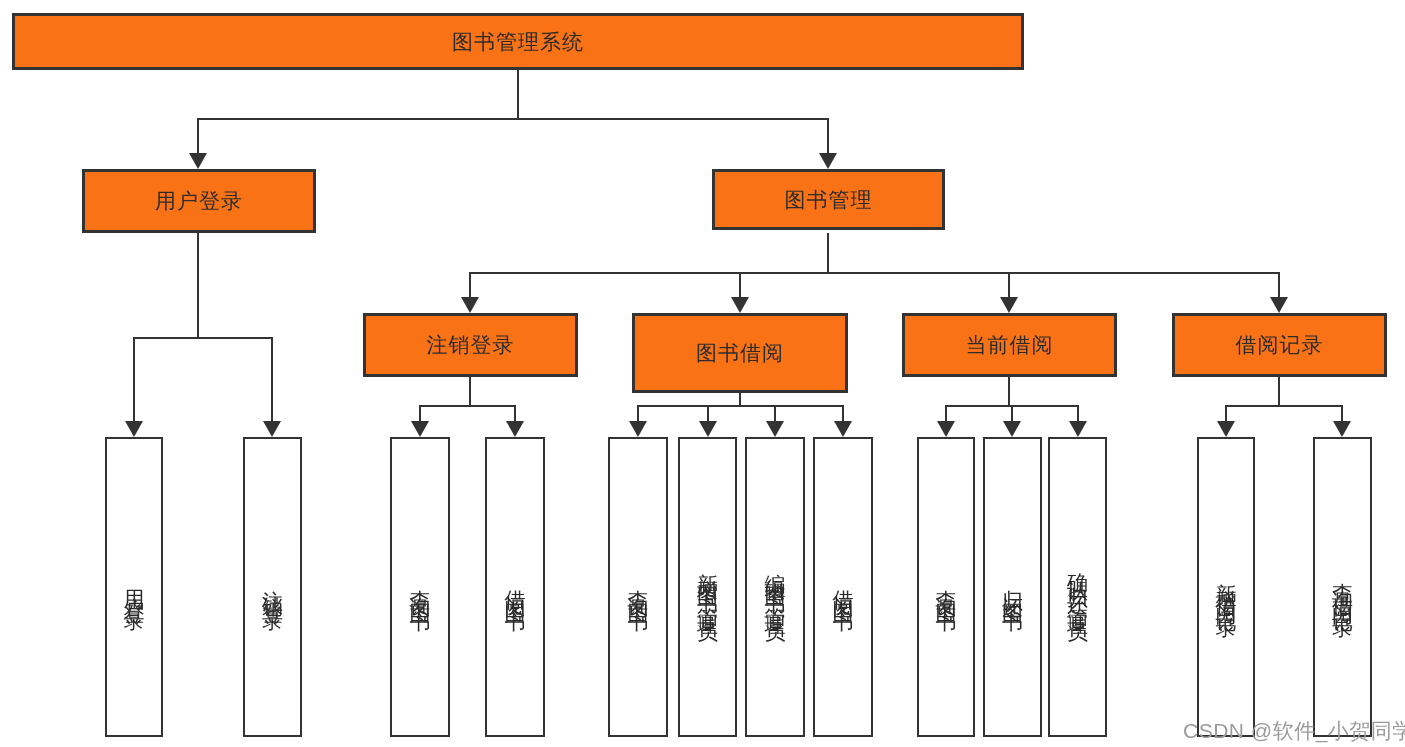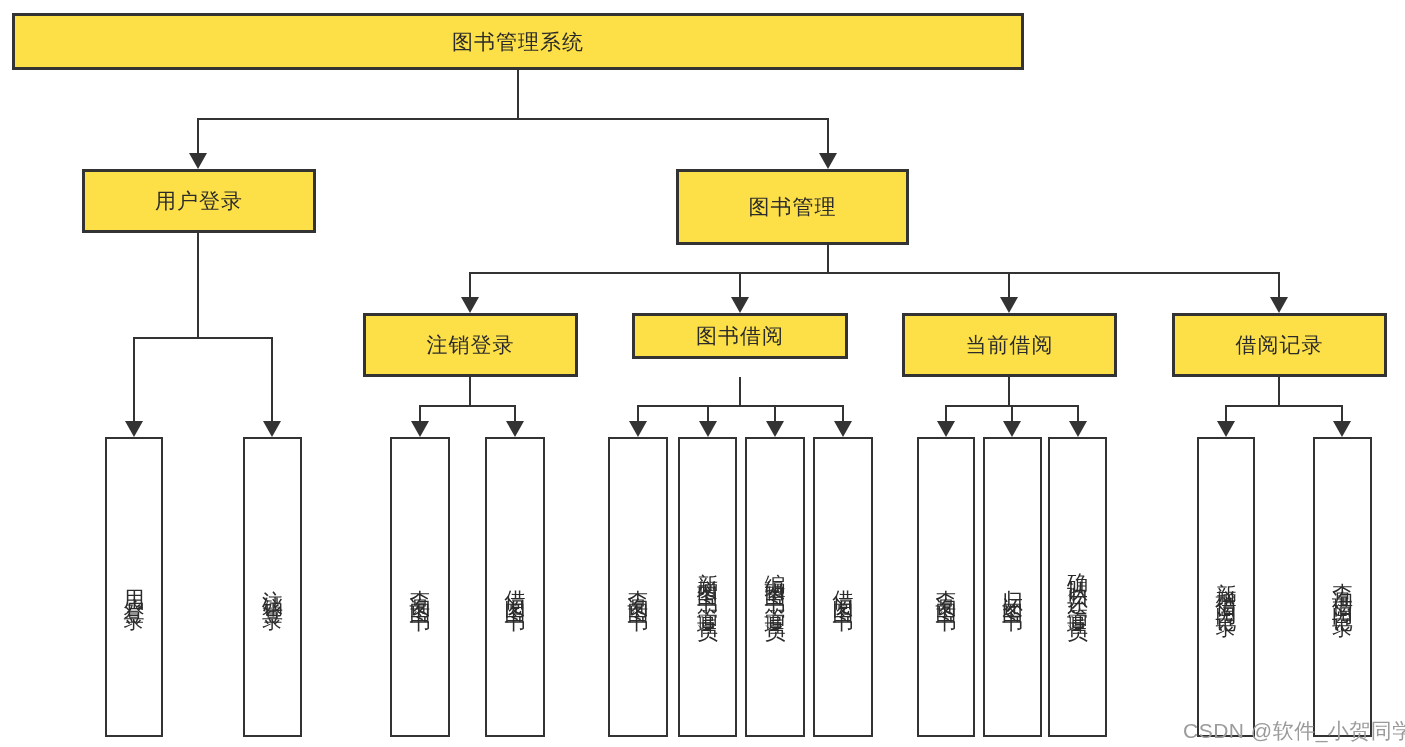--- a/index.html
+++ b/index.html
@@ -1,21 +1,21 @@
 <!DOCTYPE html>
 <html><head>
 <meta charset="utf-8">
 <style>
   html,body { margin:0; padding:0; background:#ffffff; }
   .canvas {
     position:relative; width:1405px; height:747px; background:#ffffff;
     font-family:"Liberation Sans", sans-serif; overflow:hidden; color:#2b2b2b;
   }
   .box {
-    position:absolute; background:#fde047; border:3px solid #333333;
+    position:absolute; background:#f97316; border:3px solid #333333;
     box-sizing:border-box; display:flex; align-items:center; justify-content:center;
     font-size:21px; letter-spacing:1px; z-index:2;
   }
   .vbox {
     position:absolute; background:#ffffff; border:2px solid #333333;
     box-sizing:border-box; top:437px; height:300px;
     writing-mode:vertical-rl; text-orientation:mixed;
     display:flex; align-items:center; justify-content:center;
     font-size:21px; letter-spacing:7px; z-index:2;
   }
@@ -39,42 +39,42 @@
   <div class="box" style="left:12px; top:13px; width:1012px; height:57px;">图书管理系统</div>
 
   <div class="vline" style="left:517px; top:68px; height:52px;"></div>
   <div class="hline" style="left:197px; top:118px; width:632px;"></div>
   <div class="vline" style="left:197px; top:118px; height:38px;"></div>
   <div class="arrowhead" style="left:189px; top:153px;"></div>
   <div class="vline" style="left:827px; top:118px; height:38px;"></div>
   <div class="arrowhead" style="left:819px; top:153px;"></div>
 
   <div class="box" style="left:82px; top:169px; width:234px; height:64px;">用户登录</div>
-  <div class="box" style="left:676px; top:169px; width:233px; height:76px;">图书管理</div>
+  <div class="box" style="left:712px; top:169px; width:233px; height:61px;">图书管理</div>
 
   <div class="vline" style="left:197px; top:233px; height:104px;"></div>
   <div class="hline" style="left:133px; top:337px; width:140px;"></div>
   <div class="vline" style="left:133px; top:337px; height:86px;"></div>
   <div class="arrowhead" style="left:125px; top:421px;"></div>
   <div class="vline" style="left:271px; top:337px; height:86px;"></div>
   <div class="arrowhead" style="left:263px; top:421px;"></div>
 
   <div class="vline" style="left:827px; top:233px; height:41px;"></div>
   <div class="hline" style="left:469px; top:272px; width:811px;"></div>
   <div class="vline" style="left:469px; top:272px; height:27px;"></div>
   <div class="arrowhead" style="left:461px; top:297px;"></div>
   <div class="vline" style="left:739px; top:272px; height:27px;"></div>
   <div class="arrowhead" style="left:731px; top:297px;"></div>
   <div class="vline" style="left:1008px; top:272px; height:27px;"></div>
   <div class="arrowhead" style="left:1000px; top:297px;"></div>
   <div class="vline" style="left:1278px; top:272px; height:27px;"></div>
   <div class="arrowhead" style="left:1270px; top:297px;"></div>
 
   <div class="box" style="left:363px; top:313px; width:215px; height:64px;">注销登录</div>
-  <div class="box" style="left:632px; top:313px; width:216px; height:46px;">图书借阅</div>
+  <div class="box" style="left:632px; top:313px; width:216px; height:80px;">图书借阅</div>
   <div class="box" style="left:1172px; top:313px; width:215px; height:64px;">借阅记录</div>
   <div class="box" style="left:902px; top:313px; width:215px; height:64px;">当前借阅</div>
 
   <div class="vline" style="left:469px; top:377px; height:30px;"></div>
   <div class="hline" style="left:419px; top:405px; width:97px;"></div>
   <div class="vline" style="left:419px; top:405px; height:18px;"></div>
   <div class="arrowhead" style="left:411px; top:421px;"></div>
   <div class="vline" style="left:514px; top:405px; height:18px;"></div>
   <div class="arrowhead" style="left:506px; top:421px;"></div>
 

